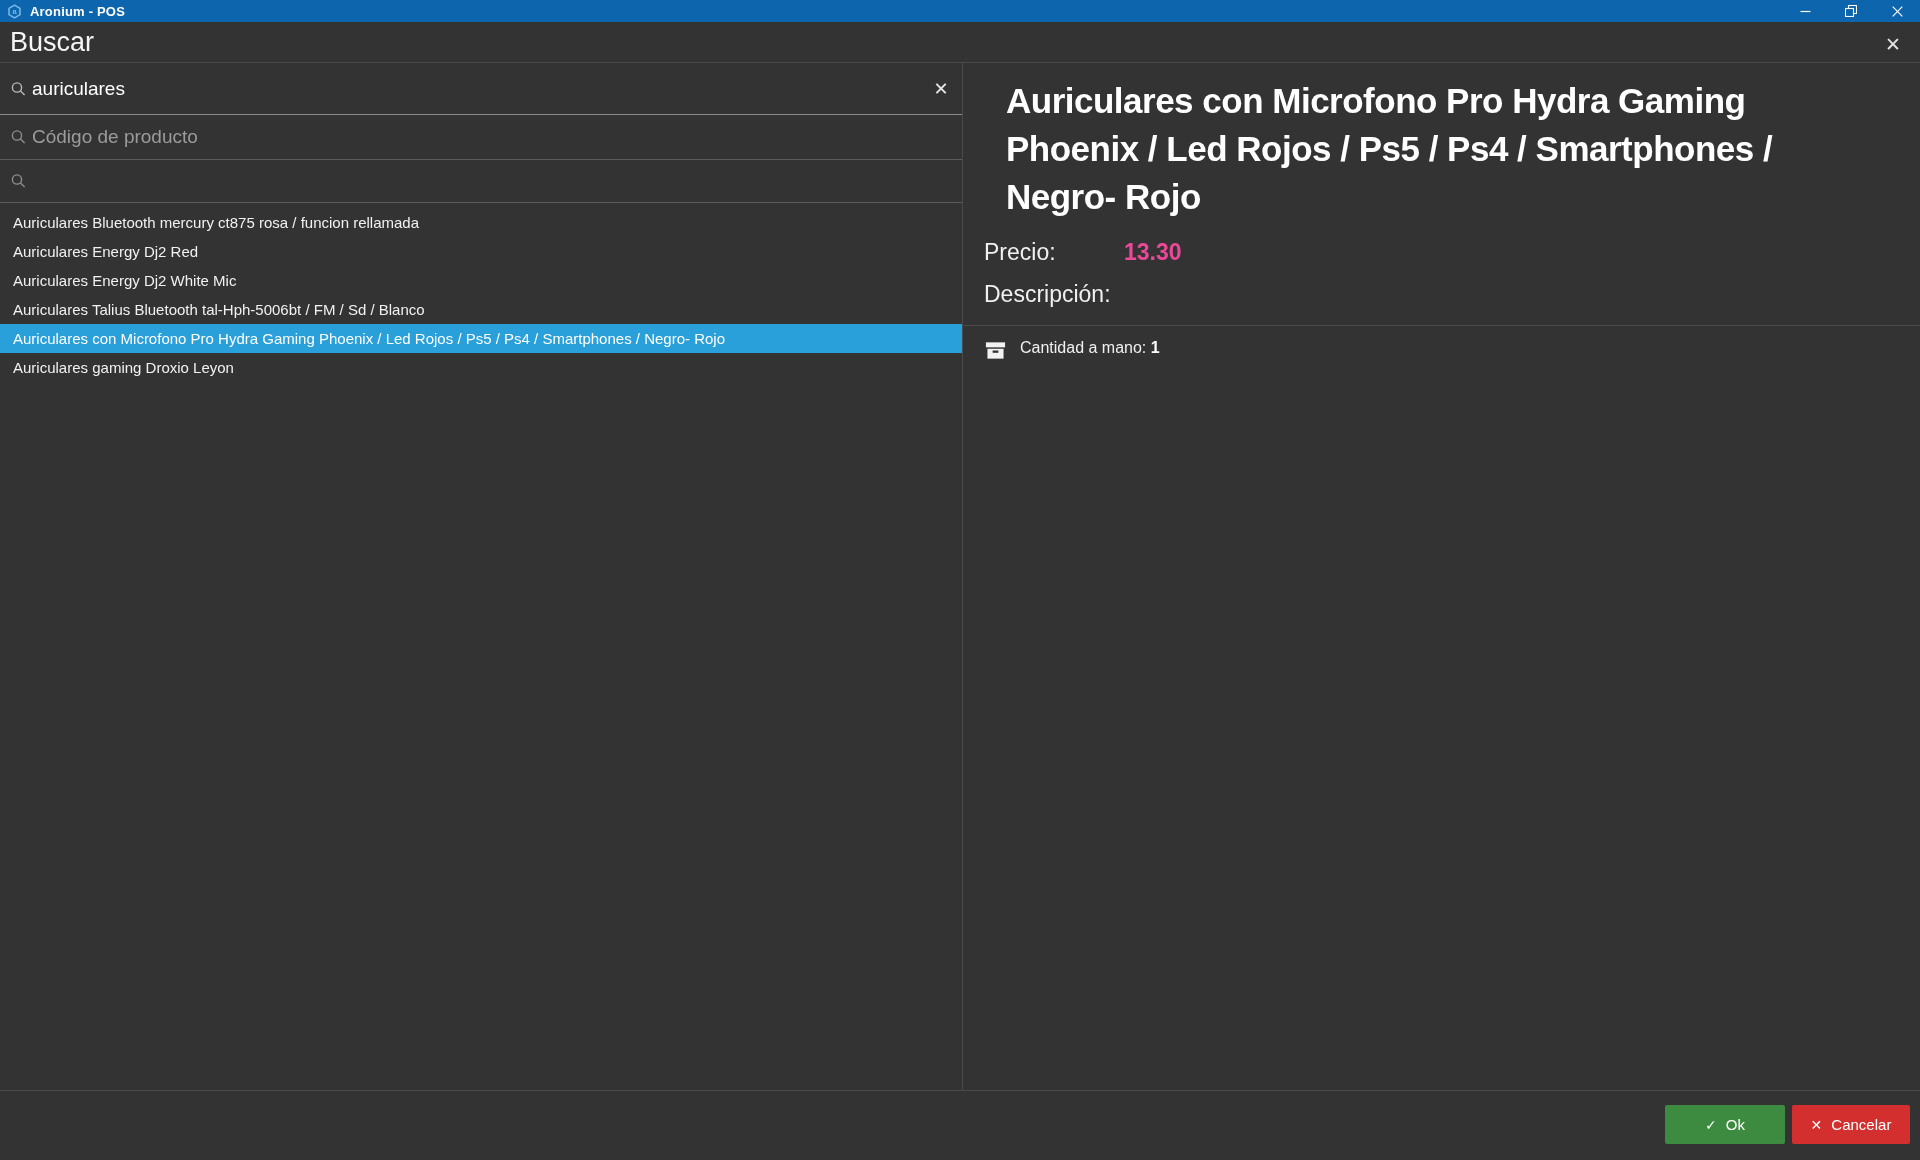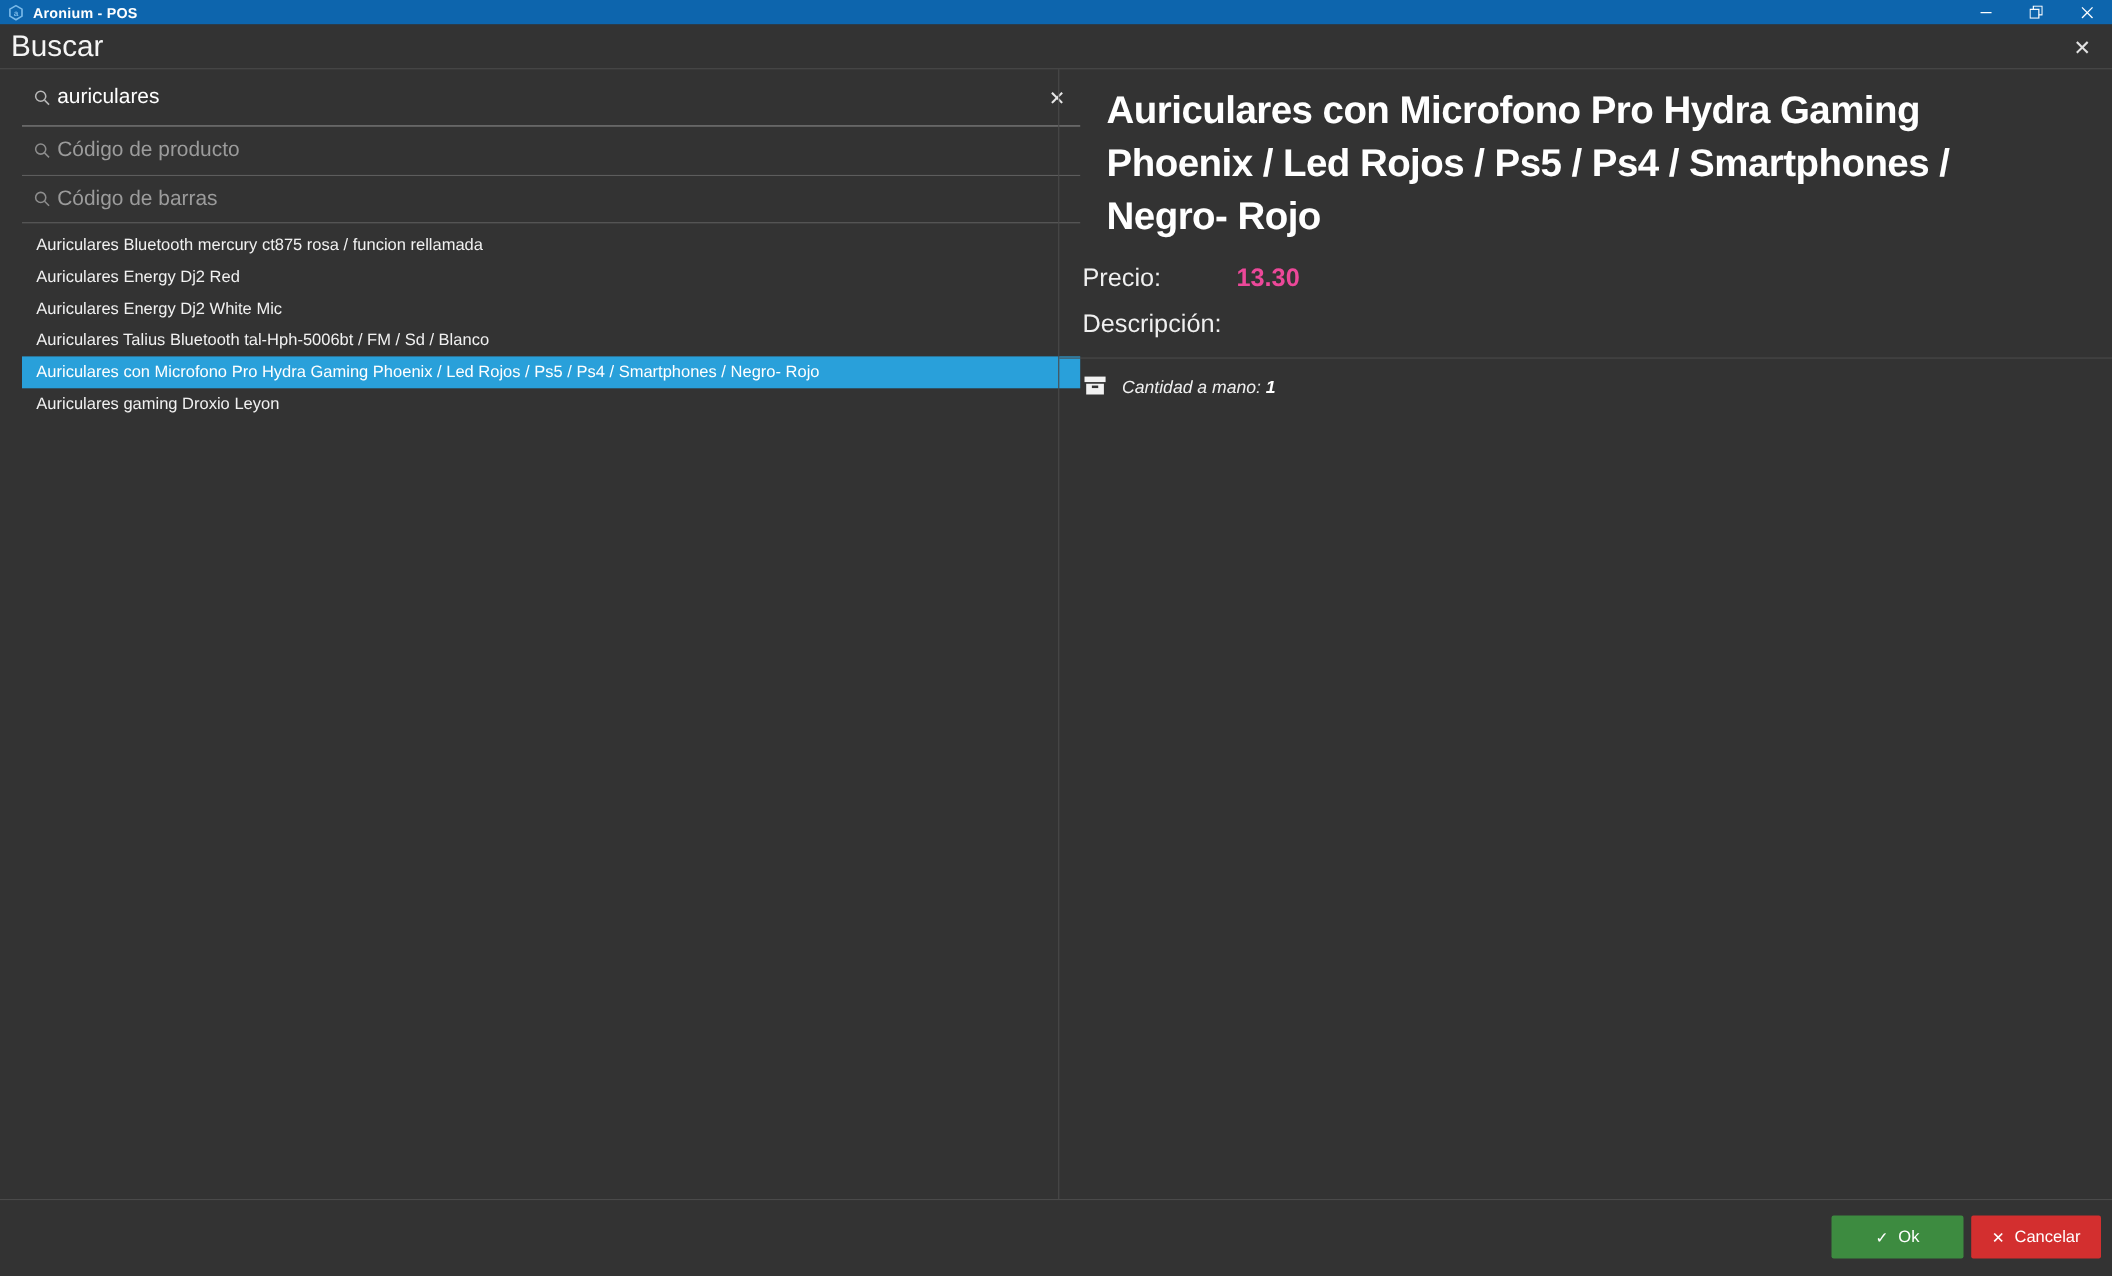--- a/index.html
+++ b/index.html
@@ -34,21 +34,21 @@
     position: absolute; left: 10px; top: 5px;
     font-size: 27px; font-weight: 300; color: #f5f5f5;
   }
   .dialog-close {
     position: absolute; right: 13px; top: 8px; width: 28px; height: 28px;
     display: flex; align-items: center; justify-content: center;
     color: #e2e2e2; font-size: 19px; cursor: pointer;
   }
 
   
-  .left-panel { position: absolute; left: 0; top: 63px; width: 962px; height: 1027px; margin-left: 20px; }
+  .left-panel { position: absolute; left: 0; top: 63px; width: 962px; height: 1027px; }
 
   .field { position: relative; width: 100%; }
   .field-search { height: 52px; border-bottom: 1px solid #8a8a8a; }
   .field-code   { height: 45px; border-bottom: 1px solid #5d5d5d; }
   .field-bar    { height: 43px; border-bottom: 1px solid #5d5d5d; }
   .field .mag { position: absolute; left: 11px; top: 50%; transform: translateY(-50%); }
   .field input {
     position: absolute; left: 32px; top: 0; width: 880px; height: 100%;
     background: transparent; border: none; outline: none;
     color: #ffffff; font-size: 19px; font-family: "Liberation Sans", sans-serif;
@@ -79,21 +79,21 @@
     letter-spacing: -0.5px; white-space: pre-line; margin-left: 22px;
   }
   .detail-row { display: flex; align-items: baseline; }
   .detail-row.price-row { margin-top: 18px; }
   .detail-row.desc-row { margin-top: 15px; }
   .detail-label { font-size: 23px; color: #f0f0f0; min-width: 140px; font-weight: 400; }
   .detail-value { font-size: 23px; color: #ec4899; font-weight: 700; }
   .detail-divider {
     border-top: 1px solid #4a4a4a; margin: 17px -26px 0 -21px; height: 0;
   }
-  .stock-row { display: flex; align-items: flex-end; margin-top: 13px; font-style: italic; }
+  .stock-row { display: flex; align-items: flex-start; margin-top: 13px; }
   .stock-row .box-icon { margin-right: 13px; }
   .stock-text { font-size: 16px; color: #f0f0f0; }
   .stock-text b { font-weight: 700; color: #ffffff; }
 
   
   .footer {
     position: absolute; left: 0; top: 1090px; width: 100%; height: 70px;
     border-top: 1px solid #4a4a4a;
   }
   .footer .btns { position: absolute; right: 10px; top: 14px; display: flex; gap: 7px; }
@@ -160,21 +160,20 @@
         <line x1="9.5" y1="9.5" x2="13.6" y2="13.6" stroke="#8d8d8d" stroke-width="1.4"></line>
       </svg>
       <input type="text" placeholder="Código de producto" style="">
     </div>
 
     <div class="field field-bar">
       <svg class="mag" width="15" height="15" viewBox="0 0 15 15">
         <circle cx="6" cy="6" r="4.6" fill="none" stroke="#8d8d8d" stroke-width="1.4"></circle>
         <line x1="9.5" y1="9.5" x2="13.6" y2="13.6" stroke="#8d8d8d" stroke-width="1.4"></line>
       </svg>
-      <input type="text" placeholder="Código de barras" style="">
     </div>
 
     <div class="result-list">
       <div class="result-row">Auriculares Bluetooth mercury ct875 rosa / funcion rellamada</div>
       <div class="result-row">Auriculares Energy Dj2 Red</div>
       <div class="result-row">Auriculares Energy Dj2 White Mic</div>
       <div class="result-row">Auriculares Talius Bluetooth tal-Hph-5006bt / FM / Sd / Blanco</div>
       <div class="result-row selected">Auriculares con Microfono Pro Hydra Gaming Phoenix / Led Rojos / Ps5 / Ps4 / Smartphones / Negro- Rojo</div>
       <div class="result-row">Auriculares gaming Droxio Leyon</div>
     </div>

